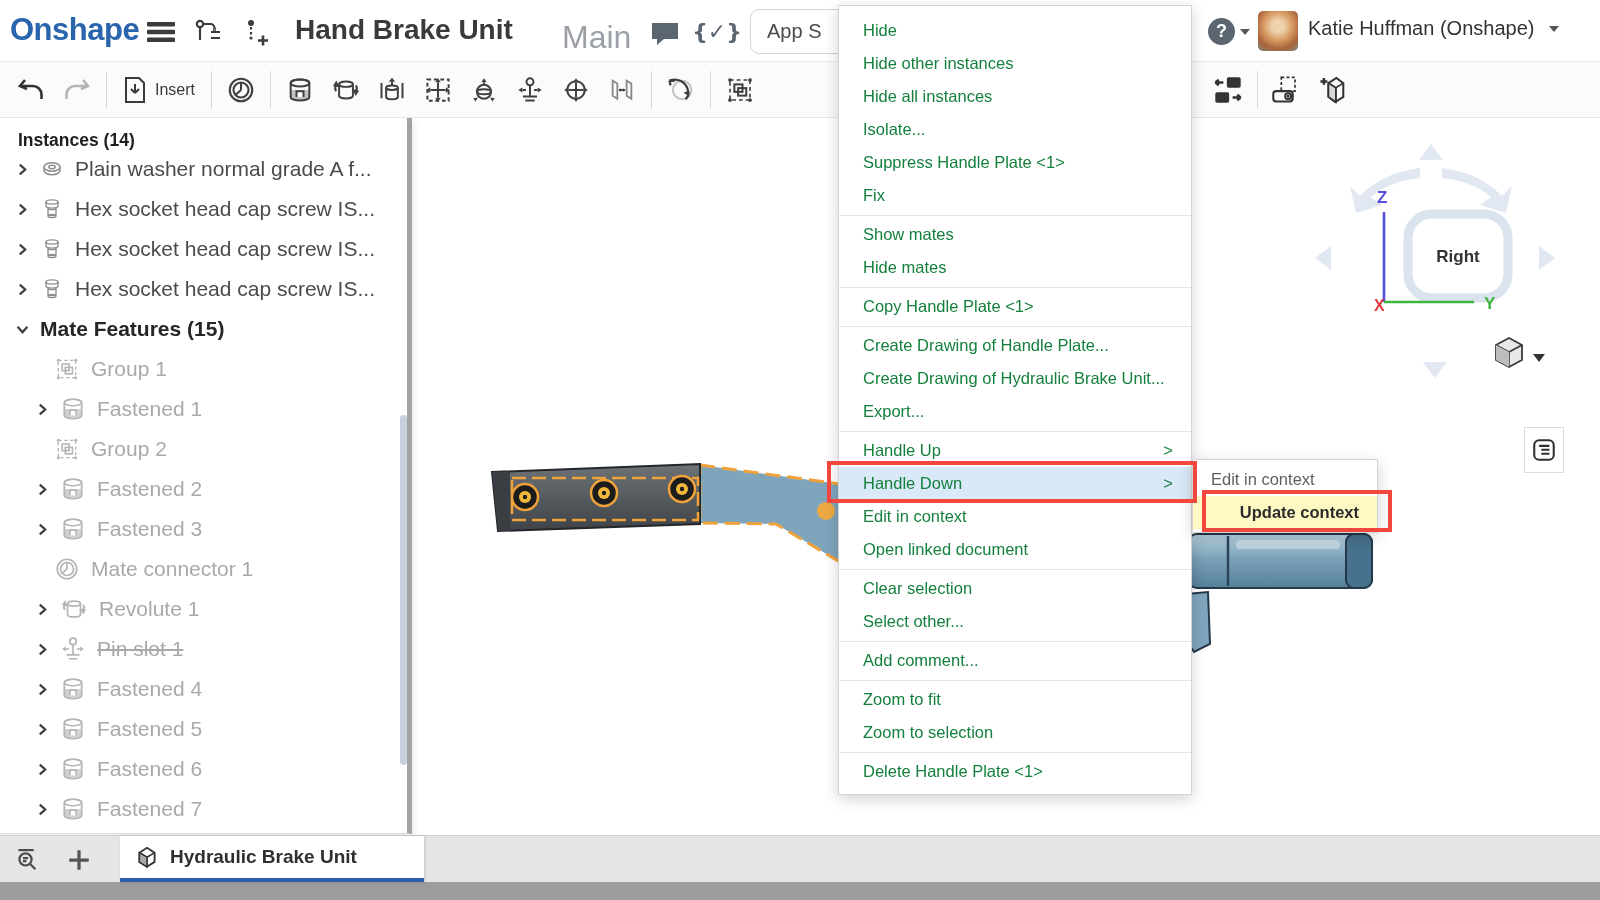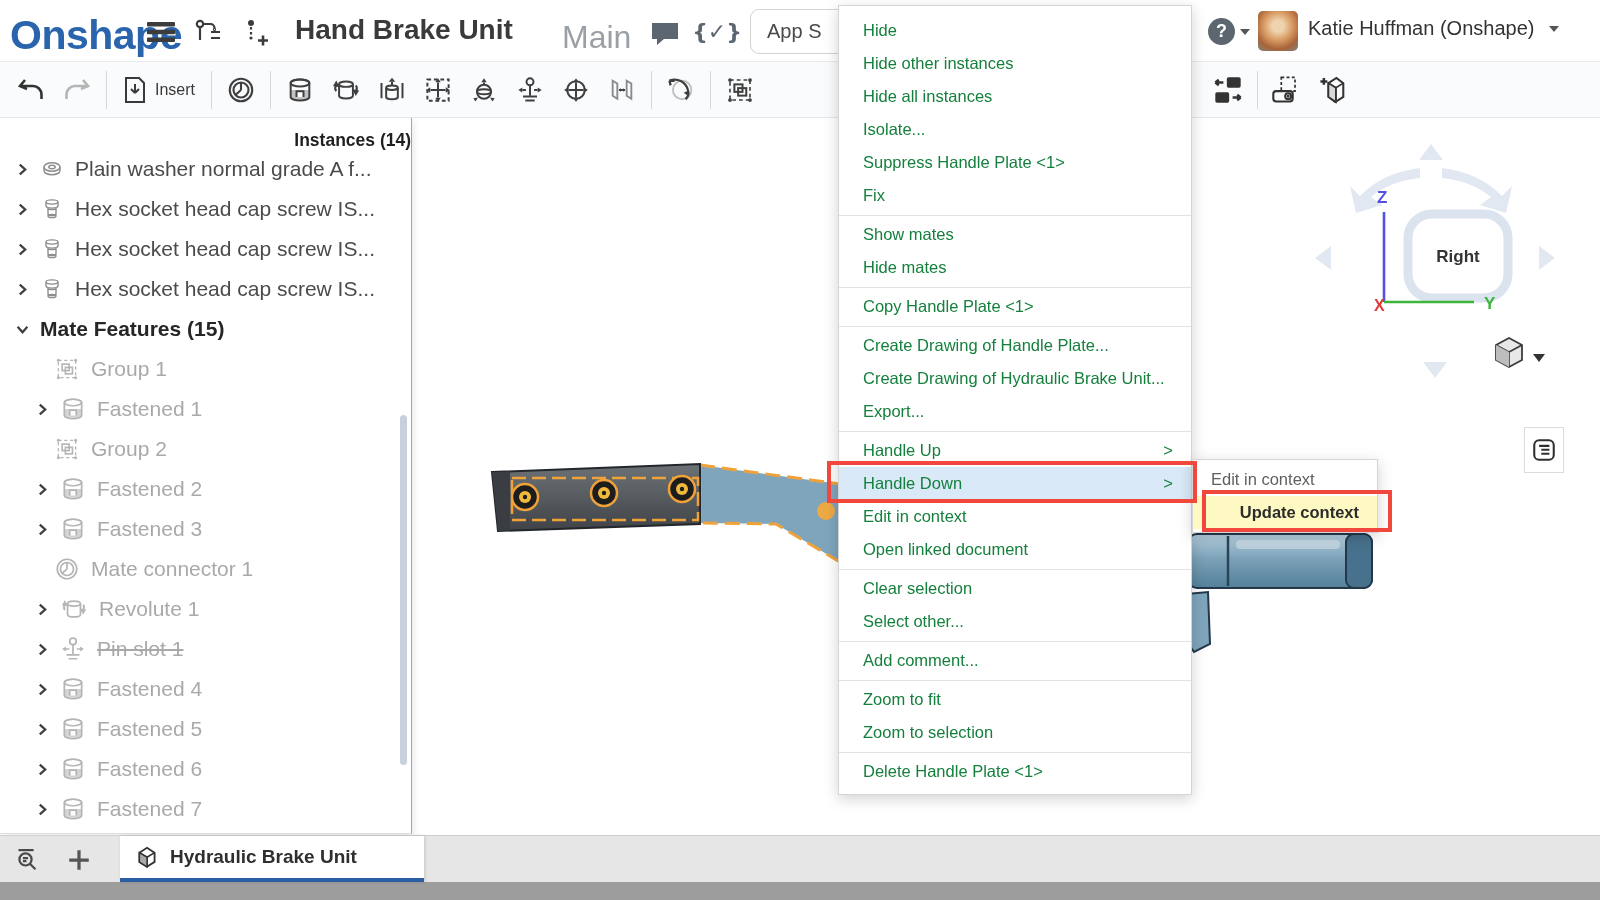--- a/index.html
+++ b/index.html
@@ -3,41 +3,41 @@
 <meta charset="utf-8">
 <style>
   * { margin:0; padding:0; box-sizing:border-box; }
   html,body { width:1600px; height:900px; }
   body { font-family:"Liberation Sans", sans-serif; background:#fff; overflow:hidden; }
   #app { position:relative; width:1600px; height:900px; background:#fff; overflow:hidden; }
   .abs { position:absolute; }
 
   
   .header { position:absolute; left:0; top:0; width:1600px; height:62px; background:#fff; border-bottom:1px solid #e9e9e9; z-index:6; }
-  .logo { position:absolute; left:10px; top:12px; font-size:41px; font-weight:800; letter-spacing:-0.5px; color:#2a64ad; }
+  .logo { position:absolute; left:10px; top:12px; font-size:31px; font-weight:800; letter-spacing:-0.5px; color:#2a64ad; }
   .hicon { position:absolute; top:18px; width:34px; height:28px; display:flex; align-items:center; justify-content:center; color:#3c3c3c; cursor:pointer; }
   .doc-title { position:absolute; left:295px; top:14px; font-size:28px; font-weight:700; color:#3a3a3a; white-space:nowrap; }
   .workspace { position:absolute; left:562px; top:19px; font-size:32px; color:#9aa0a6; }
   .appstore-btn { position:absolute; left:750px; top:9px; width:104px; height:45px; background:#fff; border:1px solid #d3d3d3; border-radius:9px; font-size:20px; color:#4a4a4a; display:flex; align-items:center; padding-left:16px; overflow:hidden; white-space:nowrap; }
   .help-btn { position:absolute; left:1208px; top:18px; display:flex; align-items:center; gap:5px; cursor:pointer; }
   .help-circle { width:27px; height:27px; border-radius:50%; background:#5b6670; color:#fff; font-weight:700; font-size:18px; display:flex; align-items:center; justify-content:center; }
   .caret { width:0; height:0; border-left:5px solid transparent; border-right:5px solid transparent; border-top:6px solid #555; }
   .avatar { position:absolute; left:1258px; top:11px; width:40px; height:40px; border-radius:5px; background:radial-gradient(circle at 50% 38%, #eed3ae 18%, #d89a62 45%, #a8633a 72%, #7d8a7e 100%); }
   .username { position:absolute; left:1308px; top:17px; font-size:20px; color:#333; display:flex; align-items:center; gap:15px; cursor:pointer; white-space:nowrap; }
   .code-glyph { font-family:"DejaVu Sans", sans-serif; font-size:22px; font-weight:700; color:#5b6670; }
 
   
   .toolbar { position:absolute; left:0; top:62px; width:1600px; height:56px; background:#fafbfc; border-bottom:1px solid #e6e6e6; display:flex; align-items:center; z-index:5; }
   .tbtn { width:46px; height:46px; display:flex; align-items:center; justify-content:center; color:#3f3f3f; cursor:pointer; flex:0 0 auto; }
   .tdiv { width:1px; height:38px; background:#d8d8d8; margin:0 6px; flex:0 0 auto; }
   .insert-btn { display:flex; align-items:center; gap:8px; height:46px; padding:0 10px; color:#3a3a3a; font-size:16px; cursor:pointer; flex:0 0 auto; }
   .tb-right { position:absolute; left:1205px; top:0; height:56px; display:flex; align-items:center; }
 
   
-  .panel { position:absolute; left:0; top:118px; width:412px; height:716px; background:#fff; border-right:1px solid #a3a3a3; border-bottom:1px solid #ddd; box-shadow:3px 3px 6px rgba(0,0,0,.07); z-index:4; padding-top:12px; overflow:hidden;text-align:right; }
+  .panel { position:absolute; left:0; top:118px; width:412px; height:716px; background:#fff; border-right:5px solid #a3a3a3; border-bottom:1px solid #ddd; box-shadow:3px 3px 6px rgba(0,0,0,.07); z-index:4; padding-top:12px; overflow:hidden; }
   .panel-title { height:28px; padding-left:18px; font-size:17.5px; font-weight:700; color:#1f1f1f; }
   .plist { overflow:hidden; }
   .prow { height:40px; display:flex; align-items:center; gap:11px; padding-left:16px; font-size:21px; color:#4b4b4b; cursor:pointer; white-space:nowrap; }
   .prow .ricon { color:#8e8e8e; display:flex; }
   .prow.first { margin-top:-9px; }
   .mf-row { font-weight:700; color:#262626; }
   .mrow { color:#a9a9a9; }
   .mrow .ricon { color:#b5b5b5; }
   .mrow.g { padding-left:54px; }
   .mrow.c { padding-left:36px; }

